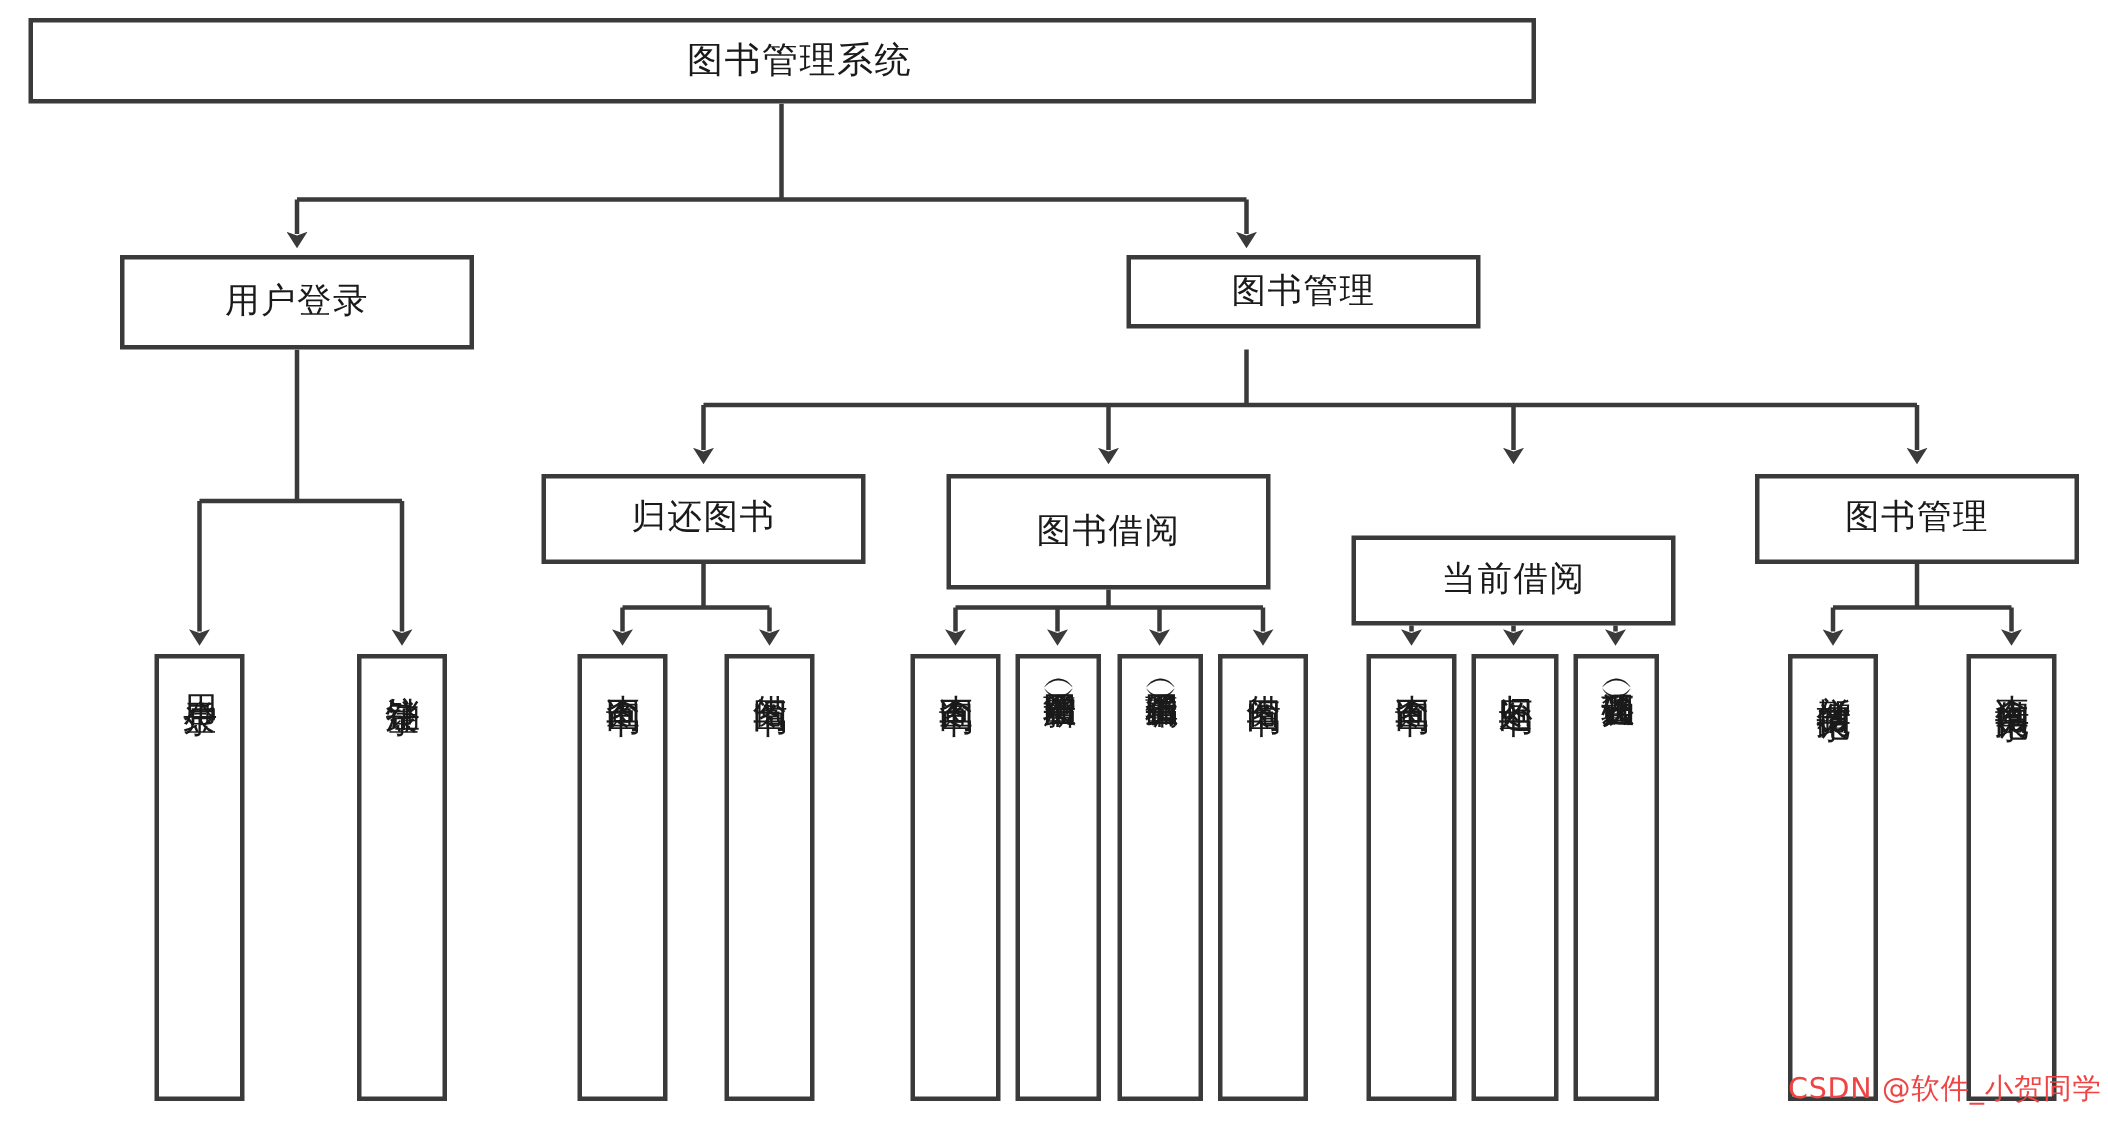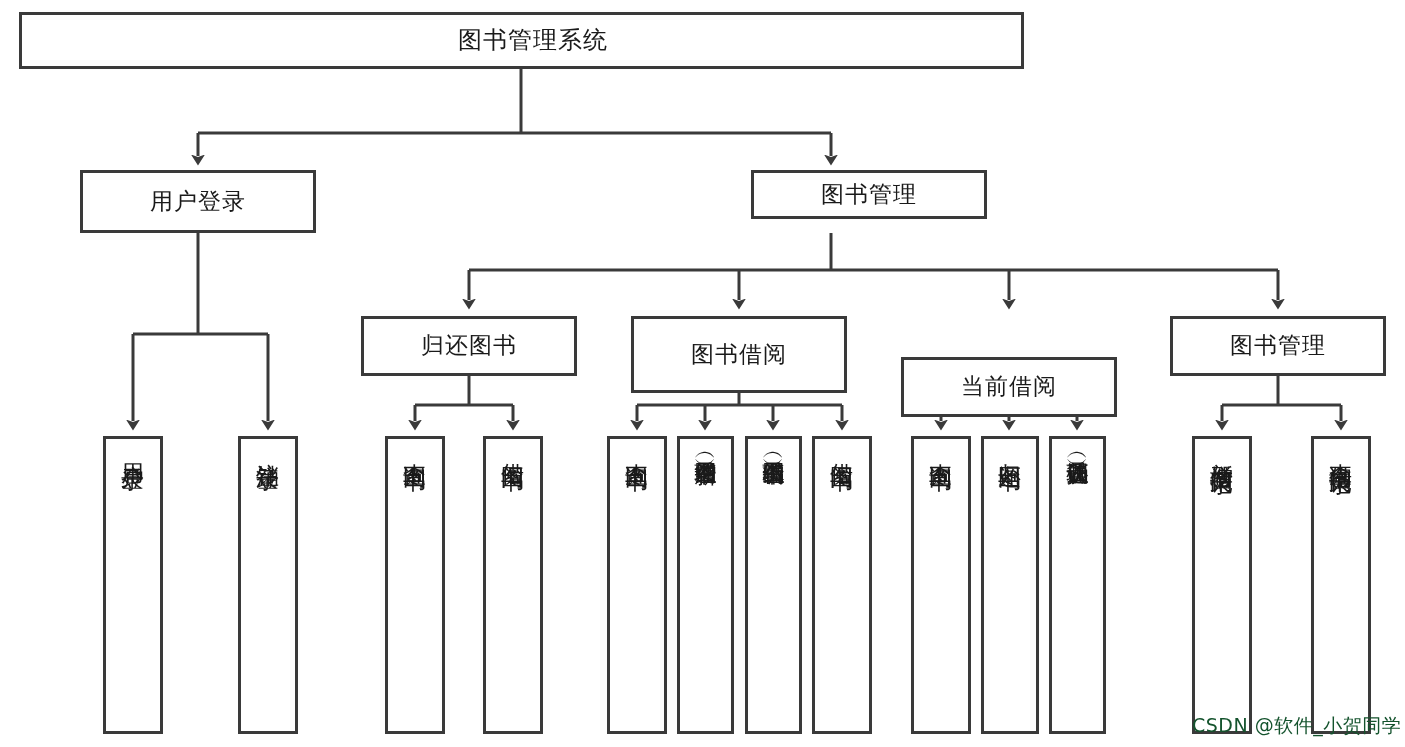--- a/index.html
+++ b/index.html
@@ -59,21 +59,21 @@
   .node.vert.tall .label {
     font-size: 22px;
     line-height: 1.18;
     letter-spacing: 0px;
   }
   .node.root .label {
     font-size: 24px;
   }
   .watermark {
     position: absolute;
-    color: #14532d;
+    color: #ef4444;
     font-size: 19px;
     letter-spacing: 0.5px;
     white-space: nowrap;
     user-select: none;
   }
 </style>
 </head>
 <body>
 
 <div id="canvas">

